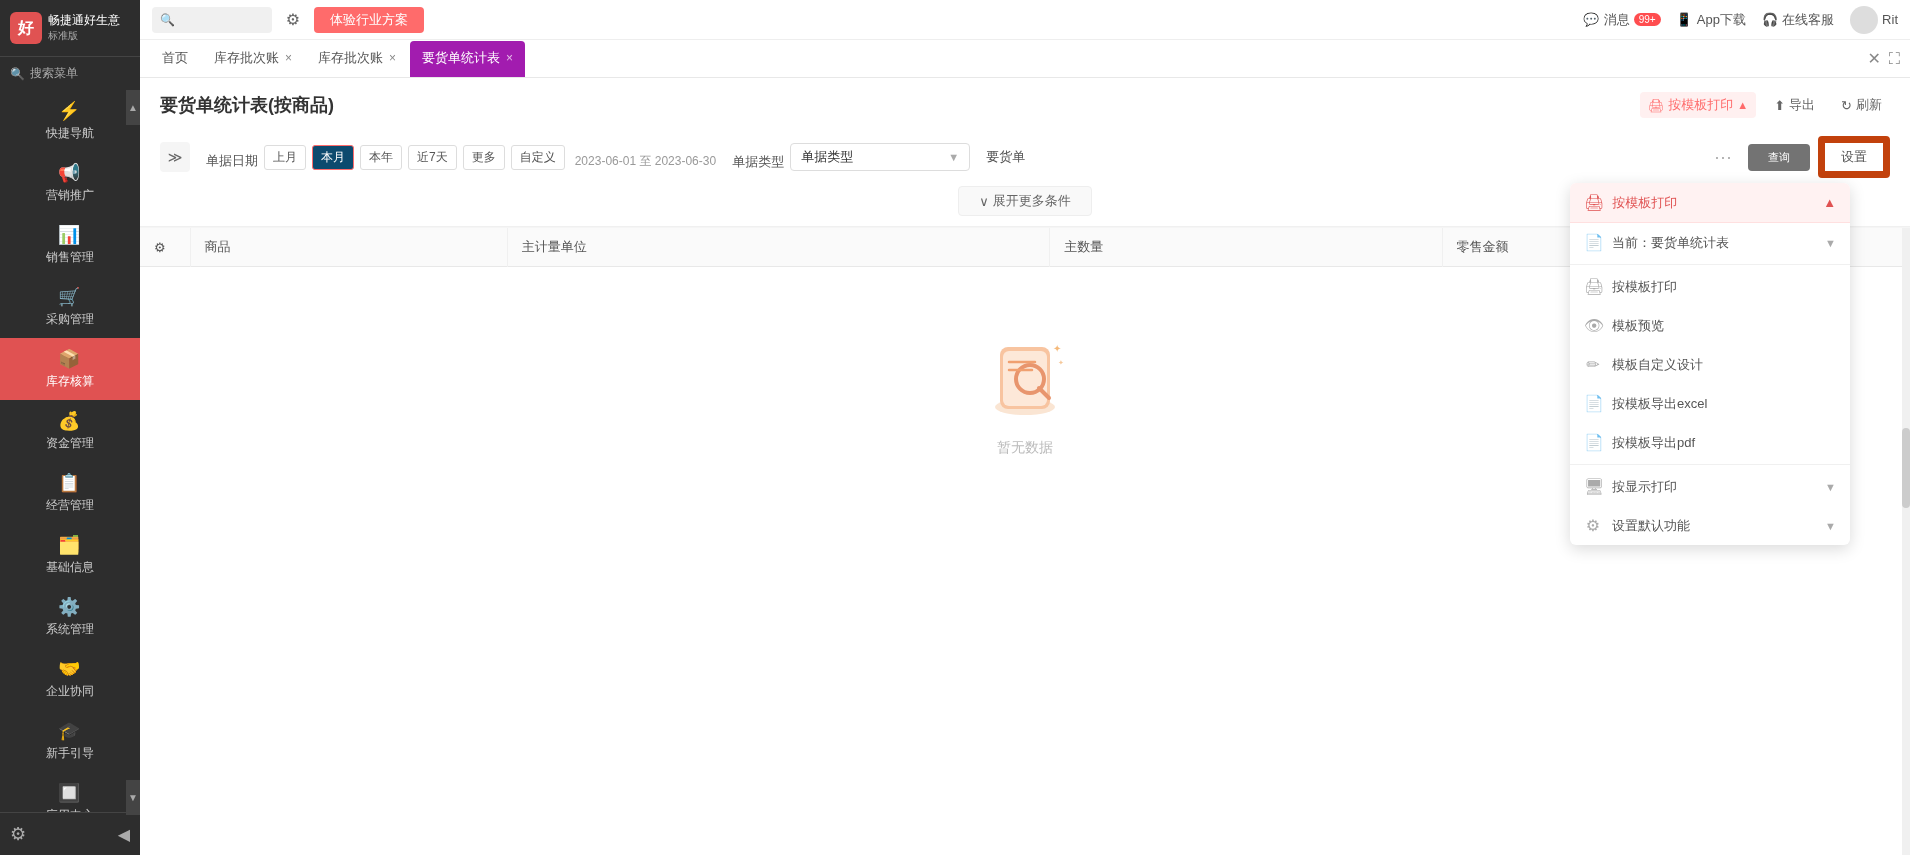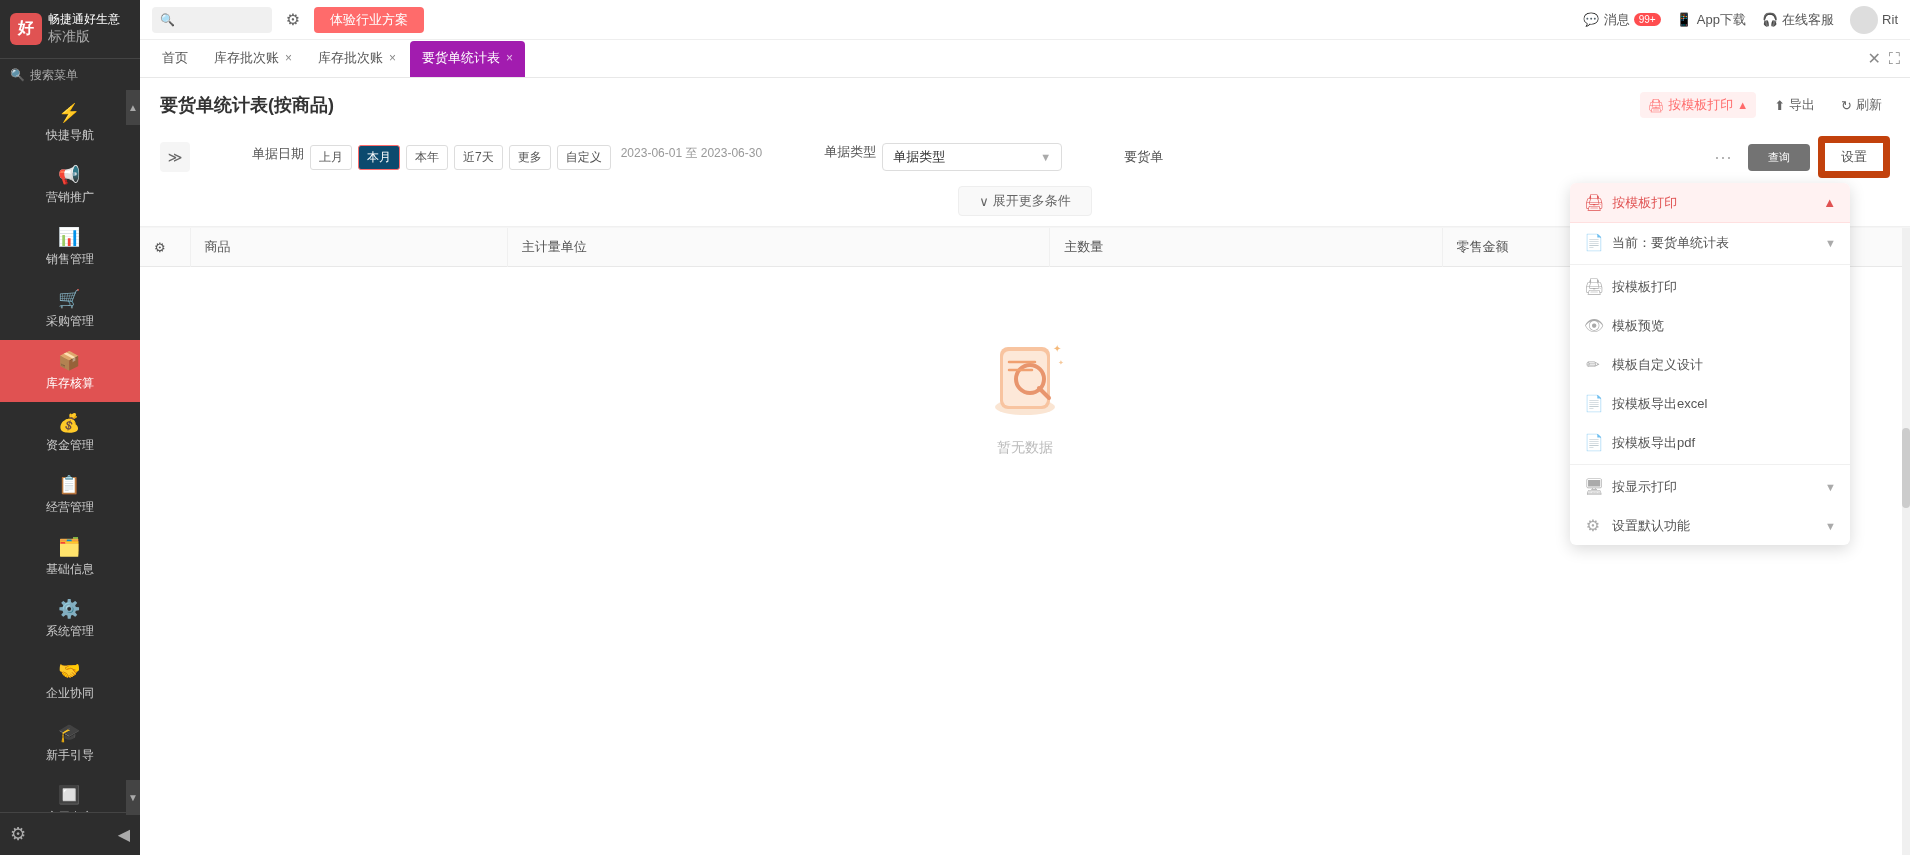--- a/index.html
+++ b/index.html
@@ -29,21 +29,21 @@
       display: flex;
       align-items: center;
       justify-content: center;
       color: white;
       font-size: 16px;
       font-weight: bold;
       margin-right: 6px;
       flex-shrink: 0;
     }
     .sidebar-logo-text { font-size: 12px; color: #fff; line-height: 1.3; }
-    .sidebar-logo-sub { font-size: 14px; color: #aaa; }
+    .sidebar-logo-sub { font-size: 10px; color: #aaa; }
     .sidebar-search {
       padding: 8px 10px;
       display: flex;
       align-items: center;
       gap: 5px;
       color: #aaa;
       cursor: pointer;
       font-size: 12px;
     }
     .sidebar-nav { flex: 1; overflow-y: auto; }
@@ -233,23 +233,22 @@
       width: 30px;
       height: 30px;
       background: #f5f5f5;
       border-radius: 4px;
       cursor: pointer;
       color: #666;
       font-size: 14px;
     }
     .filter-group {
       display: flex;
-      align-items: flex-start;
+      align-items: flex-end;
       gap: 6px;
-      margin-left: 46px;
     }
     .filter-label { font-size: 13px; color: #555; }
     .date-btn {
       padding: 3px 8px;
       border: 1px solid #ddd;
       border-radius: 3px;
       font-size: 12px;
       cursor: pointer;
       color: #555;
       background: #fff;

